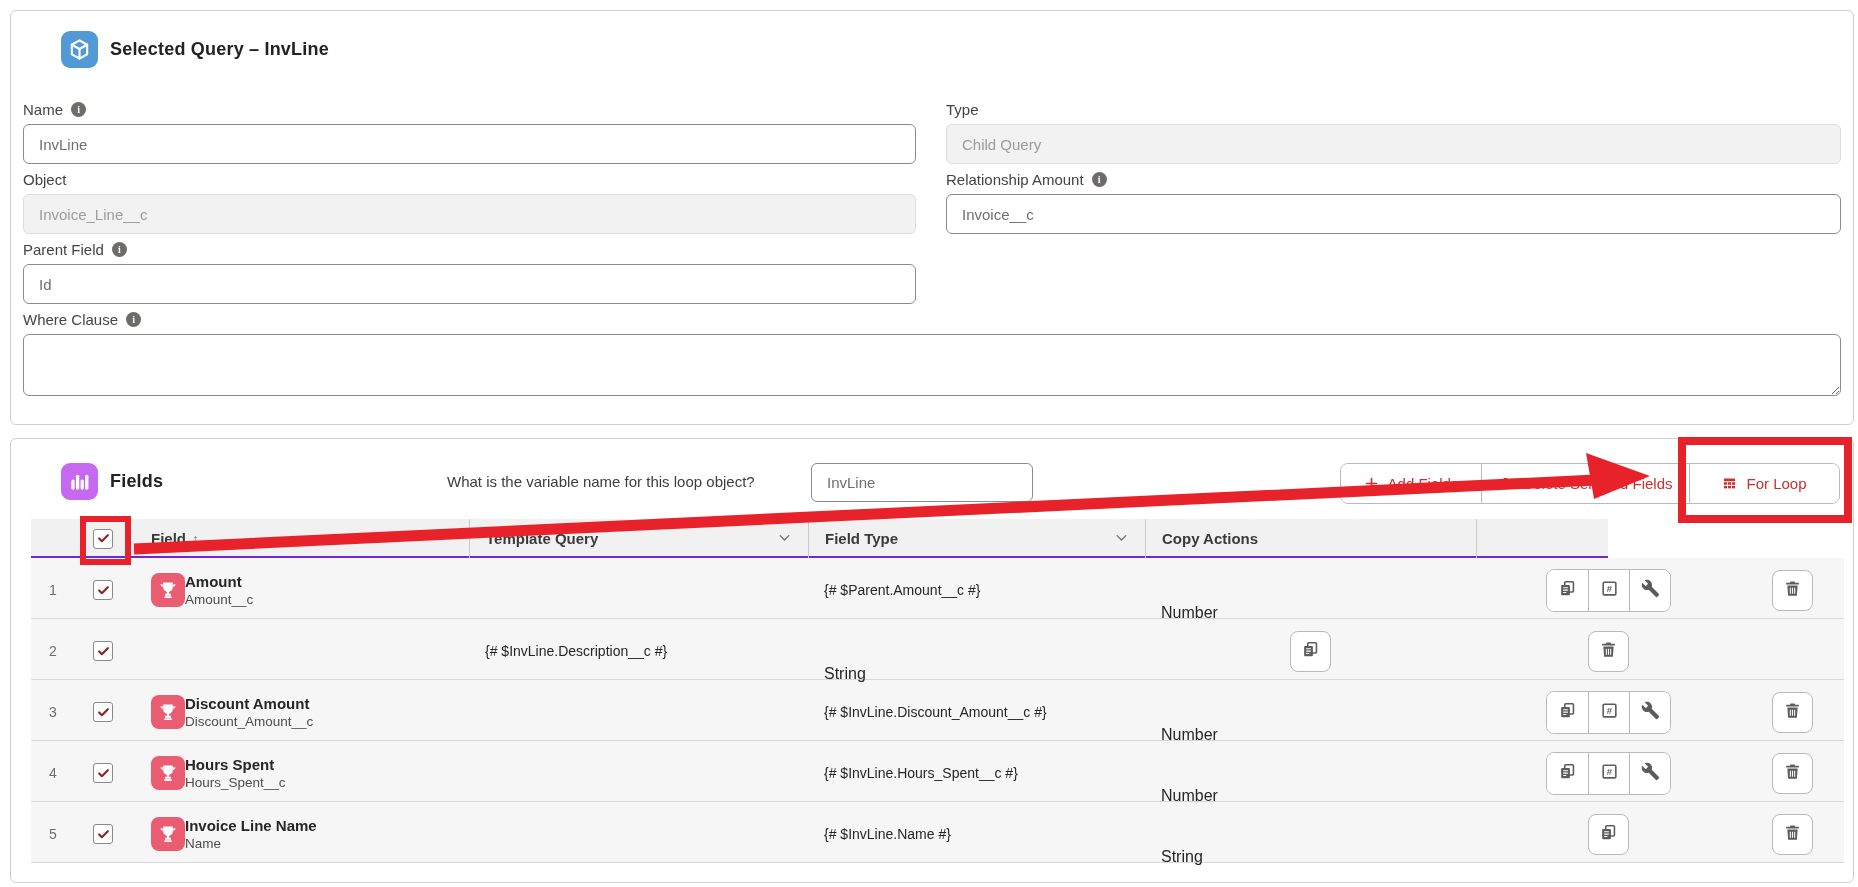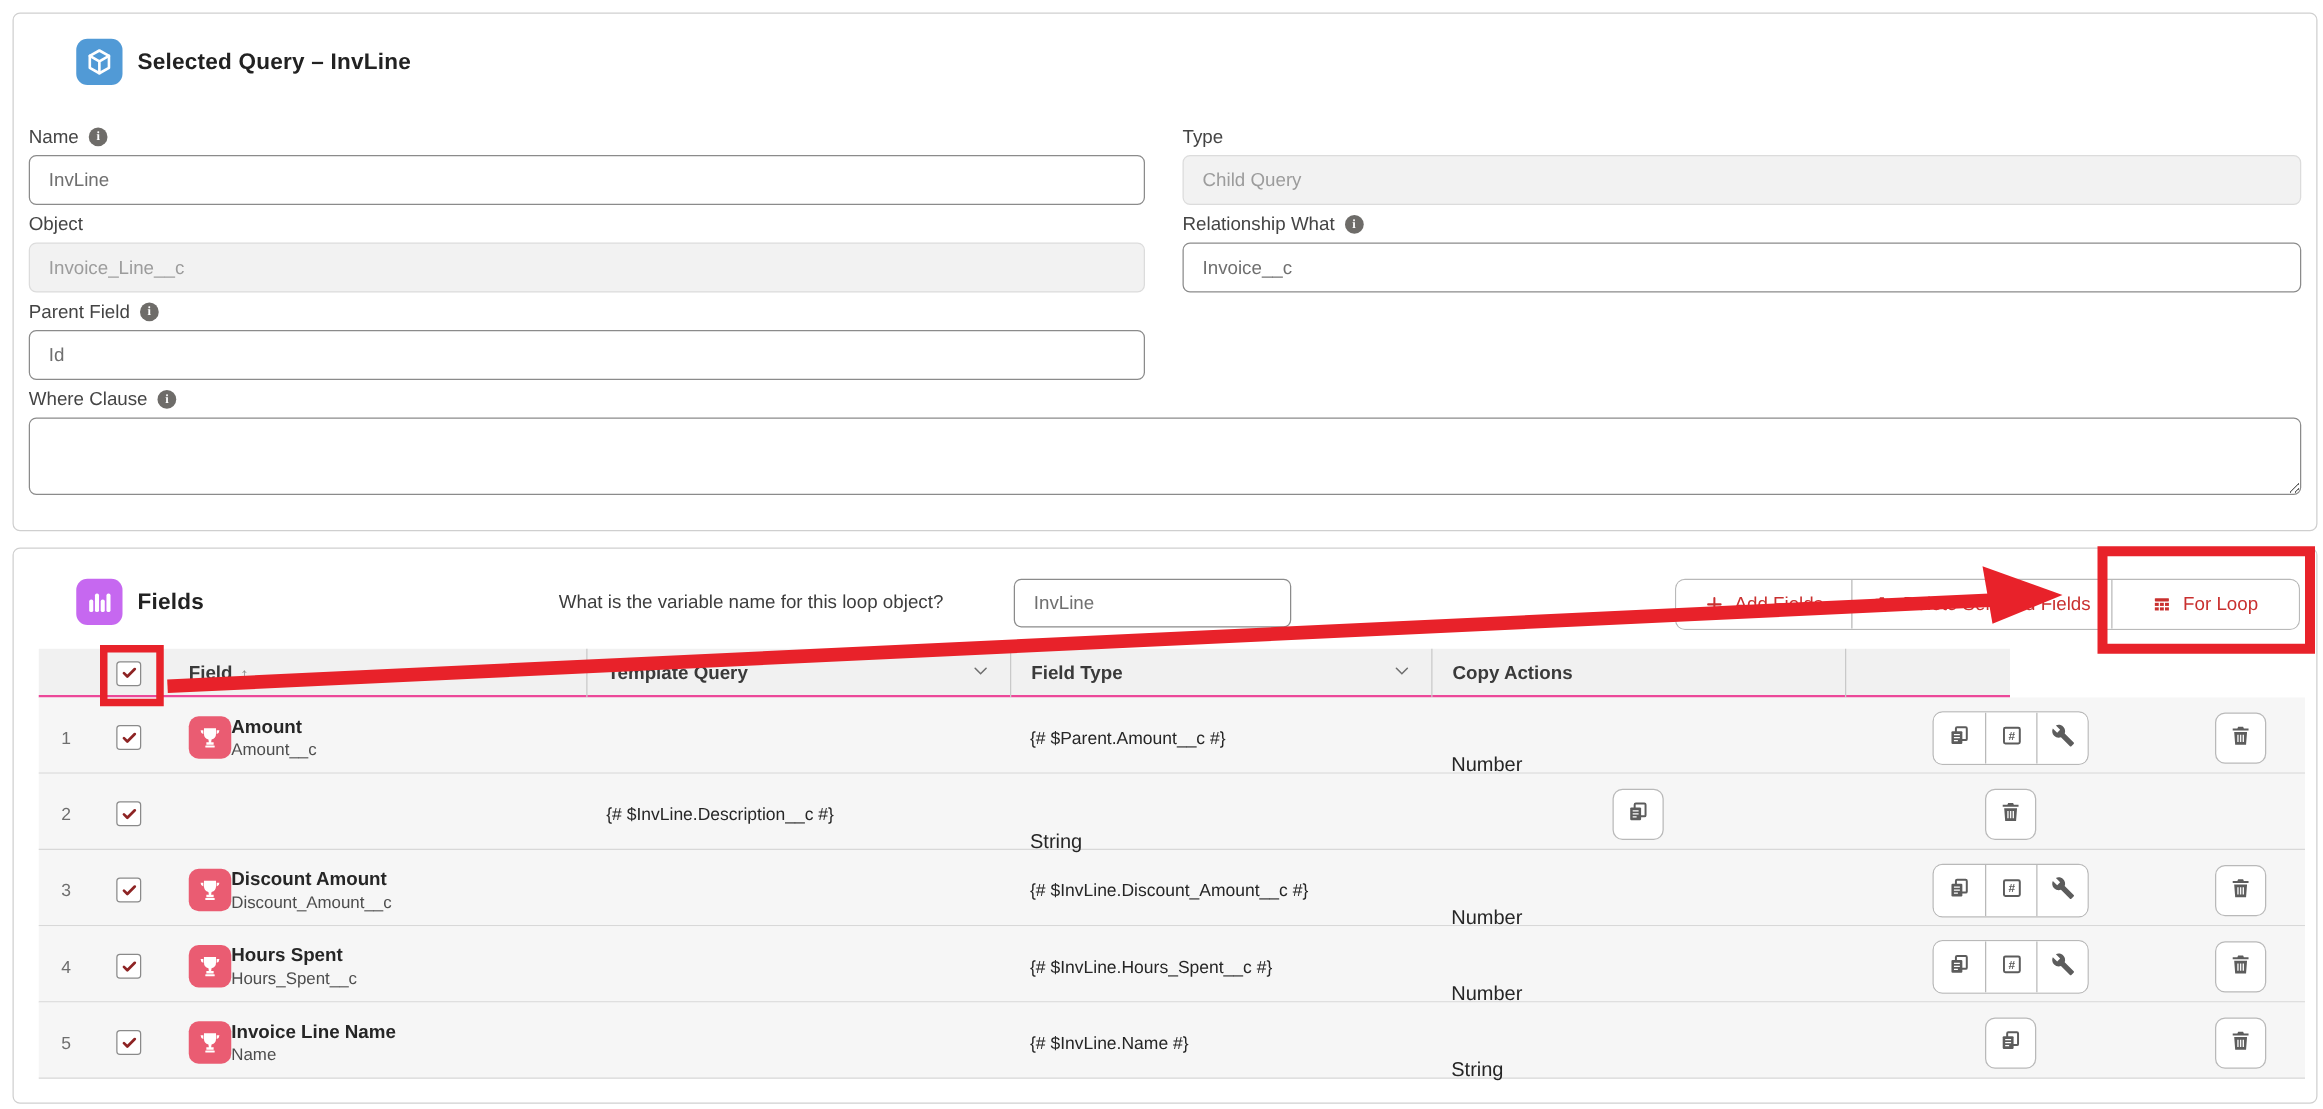--- a/index.html
+++ b/index.html
@@ -26,21 +26,21 @@
   .loop-question { position:absolute; left:436px; top:34px; font-size:15px; color:#3d3d3d; }
   #loop-input { position:absolute; left:800px; top:24px; width:222px; height:39px; }
   .btn-group { position:absolute; left:1329px; top:24px; height:41px; display:flex; background:#fff; border:1px solid #b9b9b9; border-radius:8px; overflow:hidden; }
   .btn-group button { display:flex; align-items:center; justify-content:center; gap:9px; border:none; background:#fff; color:#c9302f; font-size:15px; font-family:"Liberation Sans", sans-serif; cursor:pointer; border-left:1px solid #b9b9b9; }
   .btn-group button:first-child { border-left:none; }
   #btn-add { width:140px; } #btn-del { width:208px; } #btn-forloop { width:150px;align-items:center; }
   .btn-group svg { width:15px; height:15px; flex:0 0 auto; }
 
   
   .tgrid { display:grid; grid-template-columns:44px 56px 338px 339px 337px 331px 265px 103px; align-items:center; }
-  #table-header { position:absolute; left:20px; top:80px; width:1577px; height:39px; background:#f1f1f1; border-bottom:2px solid #ec4899; font-weight:700; color:#3a3a3a; font-size:15px; }
+  #table-header { position:absolute; left:20px; top:80px; width:1577px; height:39px; background:#f1f1f1; border-bottom:2px solid #6d28d9; font-weight:700; color:#3a3a3a; font-size:15px; }
   #table-header .hcell { display:flex; align-items:center; justify-content:space-between; padding:0 16px; height:39px; }
   #table-header .bordered { border-left:1px solid #c9c9c9; }
   .sort-arrow { color:#8a8a8a; font-weight:400; font-size:14px; margin-left:6px; }
   .chev svg { width:15px; height:15px; }
   #table-body { position:absolute; left:20px; top:119px; width:1813px; }
   .trow { height:61px; background:#f6f6f6; border-bottom:1px solid #d8d8d8; }
   .c-num { text-align:center; font-size:14px; color:#6e6e6e; }
   .c-check, .hc-check { display:flex; justify-content:center; }
   .checkbox { width:20px; height:20px; background:#fff; border:1px solid #8a8a8a; border-radius:3px; display:flex; align-items:center; justify-content:center; cursor:pointer; }
   .checkbox svg { width:13px; height:13px; }
@@ -92,21 +92,21 @@
 
   <div class="ffield" style="left:12px; top:158px; width:893px;">
     <div class="flabel">
         <span>Object</span>
       </div>
     <input class="tinput" disabled="" value="Invoice_Line__c" style="">
   </div>
 
   <div class="ffield" style="left:935px; top:158px; width:895px;">
     <div class="flabel">
-      <span>Relationship What</span>
+      <span>Relationship Amount</span>
       <span class="info-icon">i</span>
     </div>
     <input class="tinput" value="Invoice__c" style="">
   </div>
 
   <div class="ffield" style="left:12px; top:228px; width:893px;">
     <div class="flabel">
       <span>Parent Field</span>
       <span class="info-icon">i</span>
     </div>

